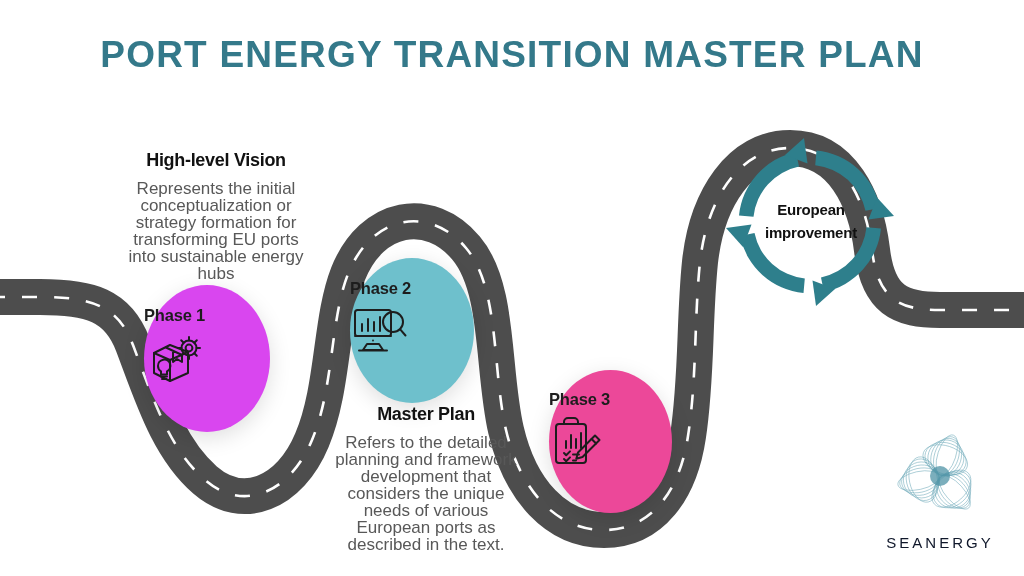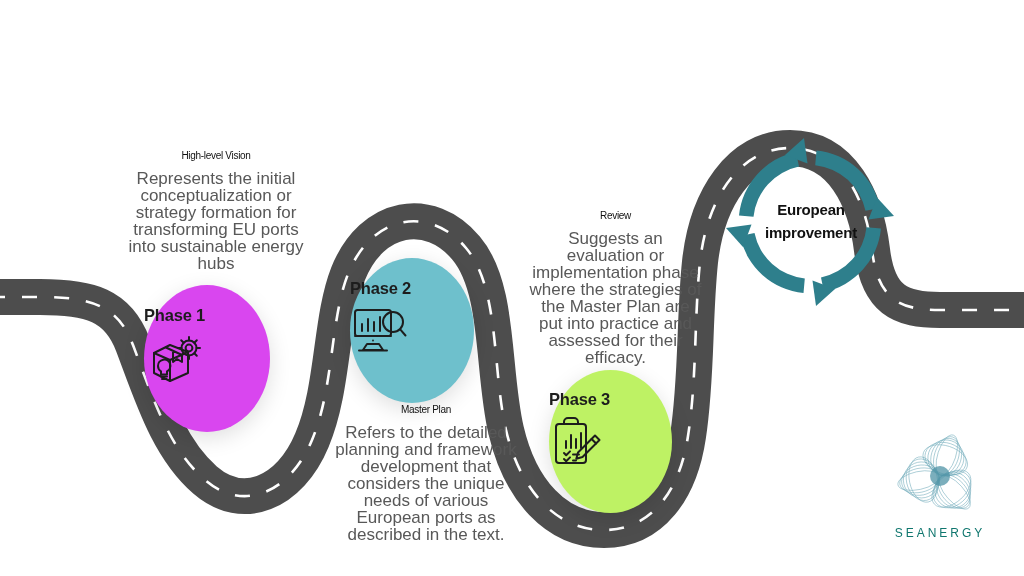--- a/index.html
+++ b/index.html
@@ -52,22 +52,22 @@
     letter-spacing: -0.2px;
   }
   .phase-icon {
     margin-top: 6px;
   }
   .block {
     position: absolute;
     text-align: center;
   }
   .block-title {
-    font-size: 10px;
-    font-weight: normal;
+    font-size: 18px;
+    font-weight: bold;
     color: #111111;
     letter-spacing: -0.3px;
     margin-bottom: 9px;
   }
   .block-body {
     font-size: 17px;
     line-height: 17px;
     color: #585858;
   }
   #cycle {
@@ -92,24 +92,24 @@
   #logo {
     position: absolute;
     left: 884px;
     top: 434px;
     width: 112px;
     height: 112px;
   }
   #logo-mark { display:block; }
   #logo-text {
     text-align: center;
-    font-size: 12px;
+    font-size: 15px;
     letter-spacing: 3px;
-    color: #0f766e;
-    margin-top: 4px;
+    color: #0f172a;
+    margin-top: 12px;
     font-family: "Liberation Sans", sans-serif;
   }
 </style>
 </head>
 <body>
 
 <div id="canvas">
 
   <svg id="road-layer" viewBox="0 0 1024 576">
     <defs>
@@ -126,20 +126,21 @@
            C 697,378 694,320 700,262
            C 707,198 740,148 790,148
            C 842,148 866,200 872,250
            C 878,300 900,310 940,310
            L 1034,310"></path>
     </defs>
     <use href="#roadline" stroke="#4d4d4d" stroke-width="36" fill="none" stroke-linecap="butt"></use>
     <use href="#roadline" stroke="#ffffff" stroke-width="2.6" fill="none" stroke-dasharray="15 17" stroke-linecap="butt"></use>
   </svg>
 
+  <div id="title">PORT ENERGY TRANSITION MASTER PLAN</div>
 
   <div class="block" style="left:126px; top:150px; width:180px;">
     <div class="block-title">High-level Vision</div>
     <div class="block-body">Represents the initial conceptualization or strategy formation for transforming EU ports into sustainable energy hubs</div>
   </div>
 
   <div class="phase-circle" style="left:144px; top:285px; width:126px; height:126px; background:#d946ef; padding-top:21px;">
     <div class="phase-label">Phase 1</div>
     <div class="phase-icon">
       <svg width="58" height="54" viewBox="0 0 58 54" fill="none" stroke="#1d1d1d" stroke-width="2" stroke-linecap="round" stroke-linejoin="round">
@@ -170,26 +171,22 @@
         <path d="M50.2 25.4 L55.5 31.5"></path>
       </svg>
     </div>
   </div>
 
   <div class="block" style="left:333px; top:404px; width:186px;">
     <div class="block-title">Master Plan</div>
     <div class="block-body">Refers to the detailed planning and framework development that considers the unique needs of various European ports as described in the text.</div>
   </div>
 
-  <div class="block" style="left:529px; top:210px; width:173px;">
-    <div class="block-title">Review</div>
-    <div class="block-body">Suggests an evaluation or implementation phase where the strategies of the Master Plan are put into practice and assessed for their efficacy.</div>
-  </div>
-
-  <div class="phase-circle" style="left:549px; top:370px; width:123px; height:123px; background:#bef264; padding-top:20px;">
+
+  <div class="phase-circle" style="left:549px; top:370px; width:123px; height:123px; background:#ec4899; padding-top:20px;">
     <div class="phase-label">Phase 3</div>
     <div class="phase-icon">
       <svg width="54" height="52" viewBox="0 0 54 52" fill="none" stroke="#1d1d1d" stroke-width="2" stroke-linecap="round" stroke-linejoin="round">
         <path d="M10 9 h5 v-2 a4 4 0 0 1 4 -4 h6 a4 4 0 0 1 4 4 v2 h5 a3 3 0 0 1 3 3 v33 a3 3 0 0 1 -3 3 h-24 a3 3 0 0 1 -3 -3 v-33 a3 3 0 0 1 3 -3 Z"></path>
         <path d="M15 9 h14"></path>
         <path d="M17 33 v-7 M22 33 v-13 M27 33 v-9 M32 33 v-15"></path>
         <path d="M15 38 l2.2 2.3 L21 36.4"></path>
         <path d="M15 44 l2.2 2.3 L21 42.4"></path>
         <path d="M24 39.5 h6 M24 45.5 h3"></path>
         <path d="M46 20.5 l4.5 4.5 -17 17 -6.2 1.7 1.7 -6.2 Z"></path>

